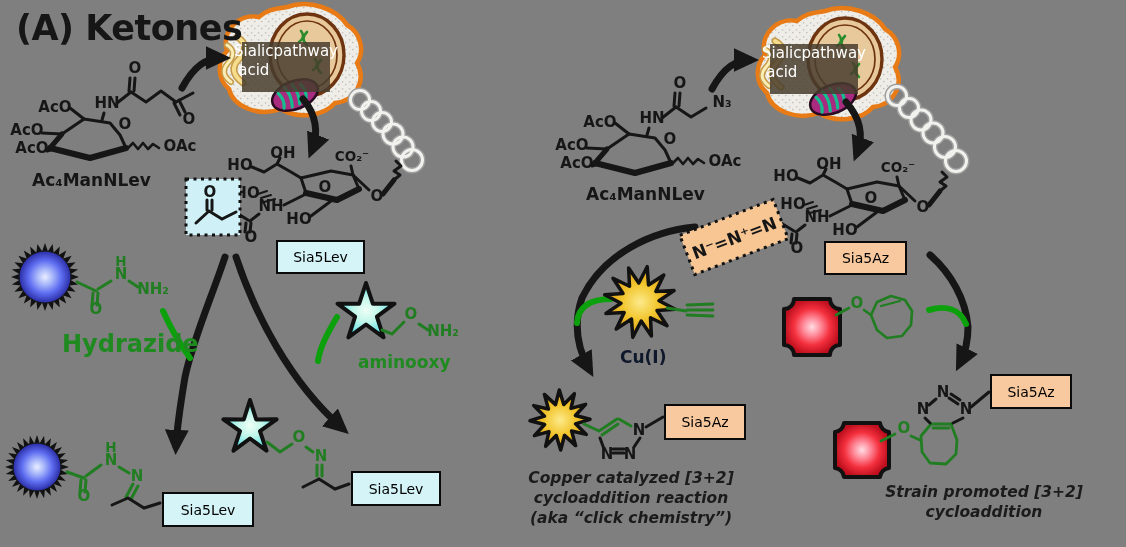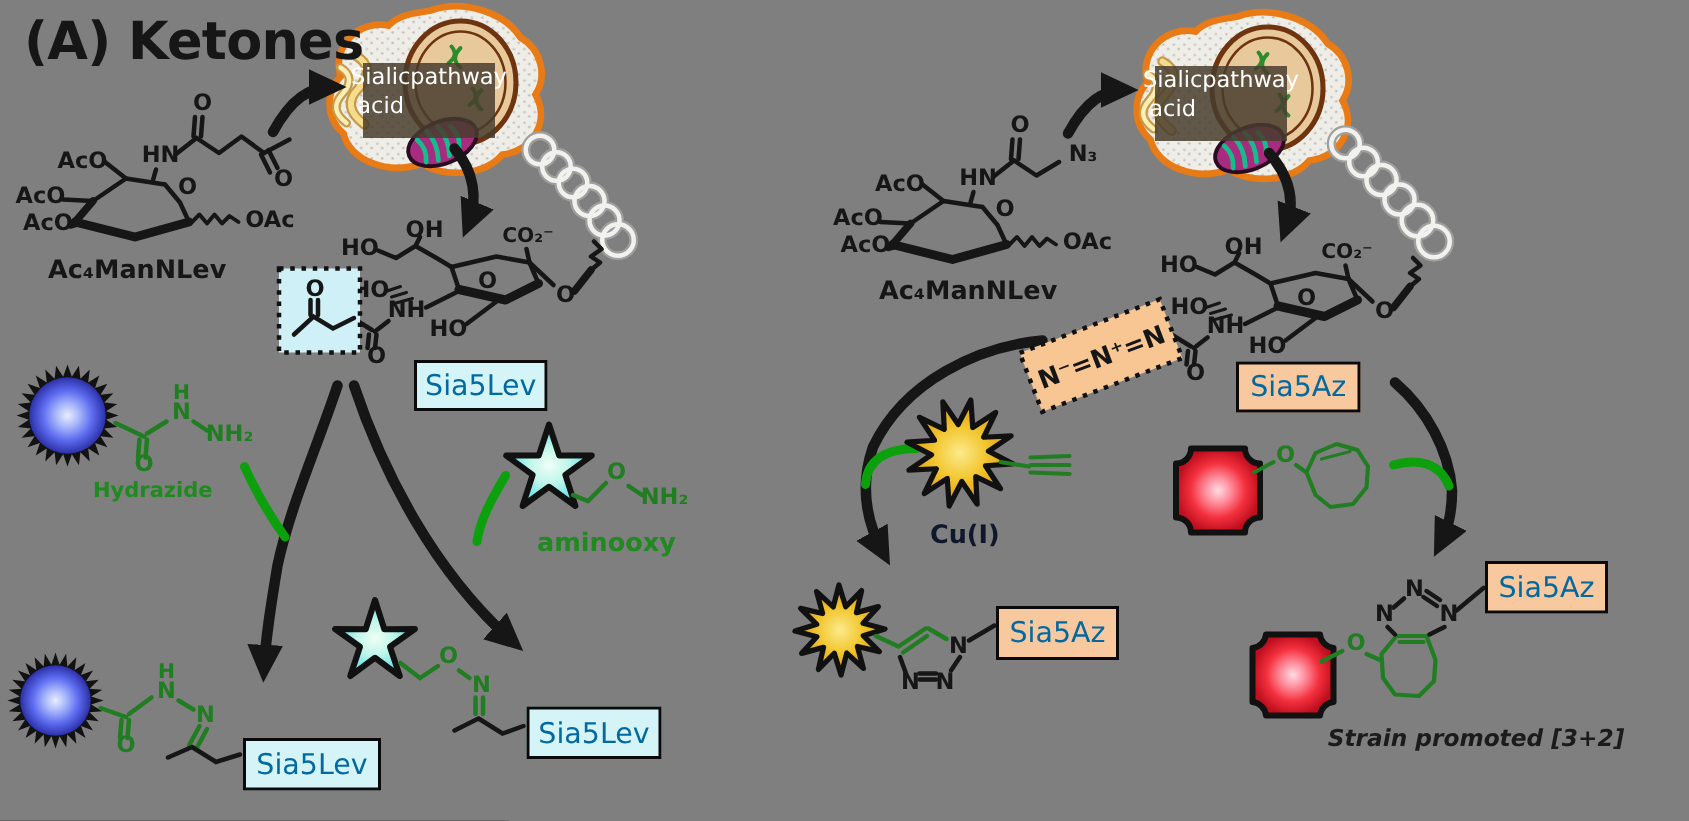--- a/index.html
+++ b/index.html
@@ -6,21 +6,21 @@
   .canvas{position:relative;width:1126px;height:547px;background:#7f7f7f;overflow:hidden;
           font-family:"DejaVu Sans","Liberation Sans",sans-serif;}
   .canvas svg.art{position:absolute;left:0;top:0;}
   .abs{position:absolute;}
   .panel-title{font-size:35px;font-weight:700;color:#161616;letter-spacing:-0.5px;}
   .panel-title .tag{font-weight:800;}
   .mol-caption{font-size:17px;font-weight:700;color:#161616;}
   .pathway-box{background:rgba(72,61,46,0.85);color:#fff;font-size:15px;font-weight:400;
                text-align:center;display:flex;flex-direction:row;justify-content:center;
                line-height:1.25;}
-  .box-cyan,.box-peach{border:2.5px solid #0a0a0a;font-size:19px;color:#0369a1;
+  .box-cyan,.box-peach{border:2.5px solid #0a0a0a;font-size:14px;color:#000000;
                display:flex;align-items:center;justify-content:center;}
   .box-cyan{background:#d4f4f8;}
   .box-peach{background:#f8c89e;text-align:center;}
   .green-label{color:#1f8a1f;font-weight:700;}
   .black-label{color:#0f172a;font-weight:700;}
   .caption{font-size:15.5px;font-weight:700;font-style:italic;color:#1b1b1b;
            text-align:center;line-height:1.3;}
   text.atom{font:700 15px "DejaVu Sans",sans-serif;fill:#161616;text-anchor:middle;}
   text.atom-g{fill:#217d21;}
   text.atom-sm{font-size:13.5px;}
@@ -358,21 +358,27 @@
 <div class="abs mol-caption" style="left:586px;top:184px;">Ac₄ManNLev</div>
 
 <div class="abs box-cyan" style="left:276px;top:240px;width:85px;height:30px;">Sia5Lev</div>
 <div class="abs box-cyan" style="left:162px;top:492px;width:88px;height:31px;">Sia5Lev</div>
 <div class="abs box-cyan" style="left:351px;top:471px;width:86px;height:31px;">Sia5Lev</div>
 
 <div class="abs box-peach" style="left:824px;top:241px;width:79px;height:30px;">Sia5Az</div>
 <div class="abs box-peach" style="left:664px;top:404px;width:78px;height:32px;">Sia5Az</div>
 <div class="abs box-peach" style="left:990px;top:374px;width:78px;height:31px;">Sia5Az</div>
 
-<div class="abs green-label" style="left:62px;top:319px;font-size:14px;text-align:center;">Hydrazide</div>
+<div class="abs green-label" style="left:62px;top:330px;font-size:24px;text-align:center;">Hydrazide</div>
 <div class="abs green-label" style="left:358px;top:352px;font-size:17px;">aminooxy</div>
 <div class="abs black-label" style="left:620px;top:347px;font-size:17px;">Cu(I)</div>
 
+<div class="abs caption" style="left:522px;top:468px;width:218px;">
+  <div>Copper catalyzed [3+2]</div>
+  <div>cycloaddition reaction</div>
+  <div>(aka “click chemistry”)</div>
+</div>
 <div class="abs caption" style="left:874px;top:482px;width:220px;">
   <div>Strain promoted [3+2]</div>
+  <div>cycloaddition</div>
 </div>
 
 </div>
 
 </body></html>

